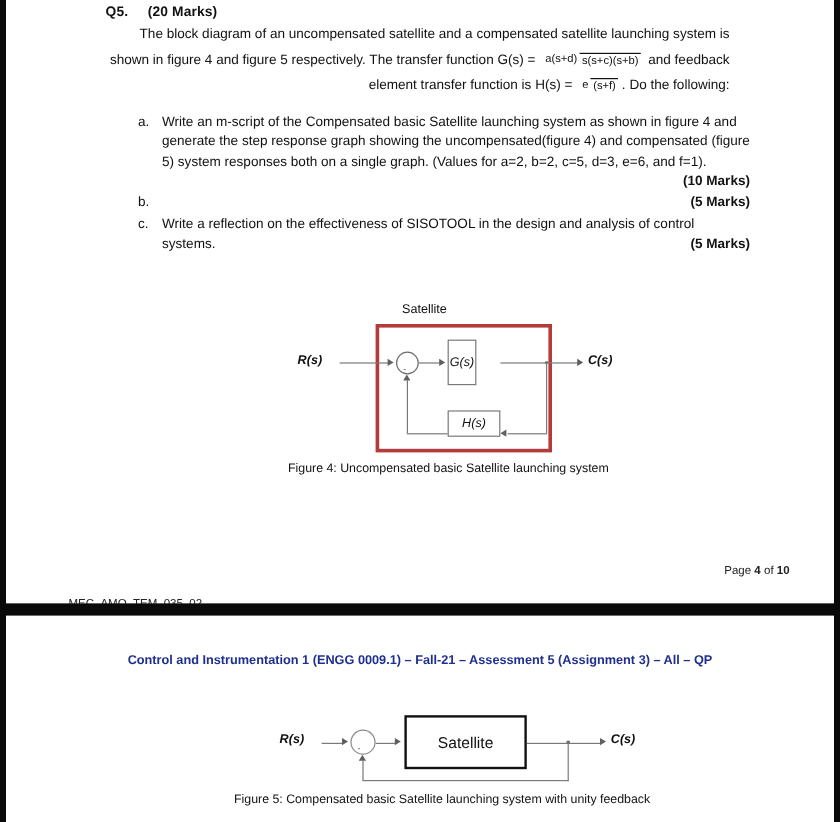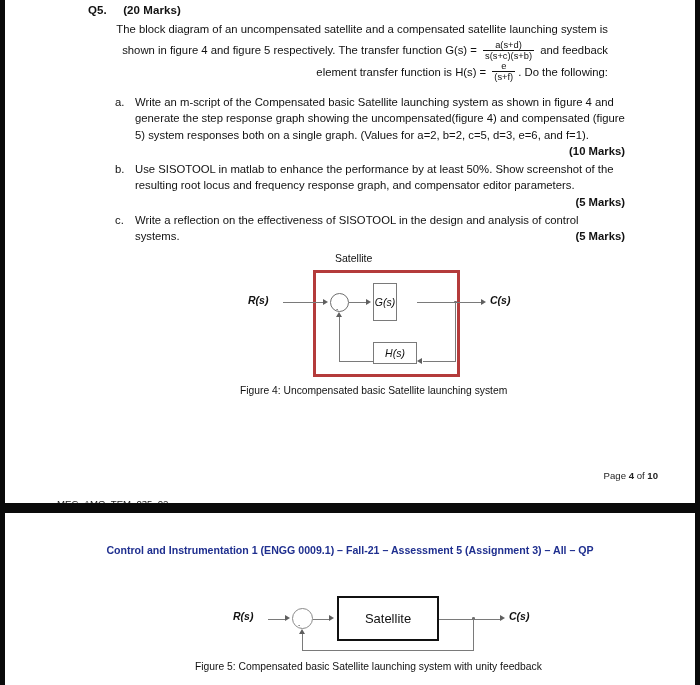--- a/index.html
+++ b/index.html
@@ -53,21 +53,21 @@
     top: 19px;
     width: 520px;
     font-size: 11.3px;
     line-height: 21px;
     color: #111;
     text-align: right;
   }
 
   .frac {
     display: inline-flex;
-    flex-direction: column;
+    flex-direction: row;
     align-items: center;
     vertical-align: middle;
     margin: 0 3px;
     position: relative;
     top: -1px;
   }
   .frac .num {
     font-size: 9.3px;
     line-height: 10px;
     padding: 0 2px;
@@ -299,21 +299,20 @@
       <div class="qmark">a.</div>
       <div class="qbody">
         <span>Write an m-script of the Compensated basic Satellite launching system as shown in figure 4 and generate the step response graph showing the uncompensated(figure 4) and compensated (figure 5) system responses both on a single graph. (Values for a=2, b=2, c=5, d=3, e=6, and f=1).</span>
         <span class="marks-r">(10 Marks)</span>
       </div>
     </div>
 
     <div class="qitem">
       <div class="qmark">b.</div>
       <div class="qbody">
-        <span>Use SISOTOOL in matlab to enhance the performance by at least 50%. Show screenshot of the resulting root locus and frequency response graph, and compensator editor parameters.</span>
         <div class="marks-line">(5 Marks)</div>
       </div>
     </div>
 
     <div class="qitem">
       <div class="qmark">c.</div>
       <div class="qbody">
         <span>Write a reflection on the effectiveness of SISOTOOL in the design and analysis of control systems.</span>
         <span class="marks-r">(5 Marks)</span>
       </div>

